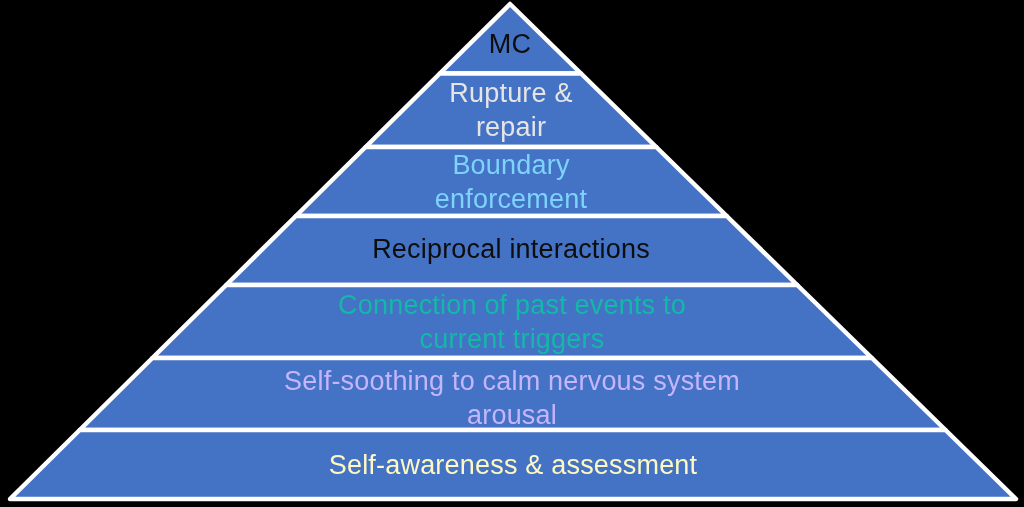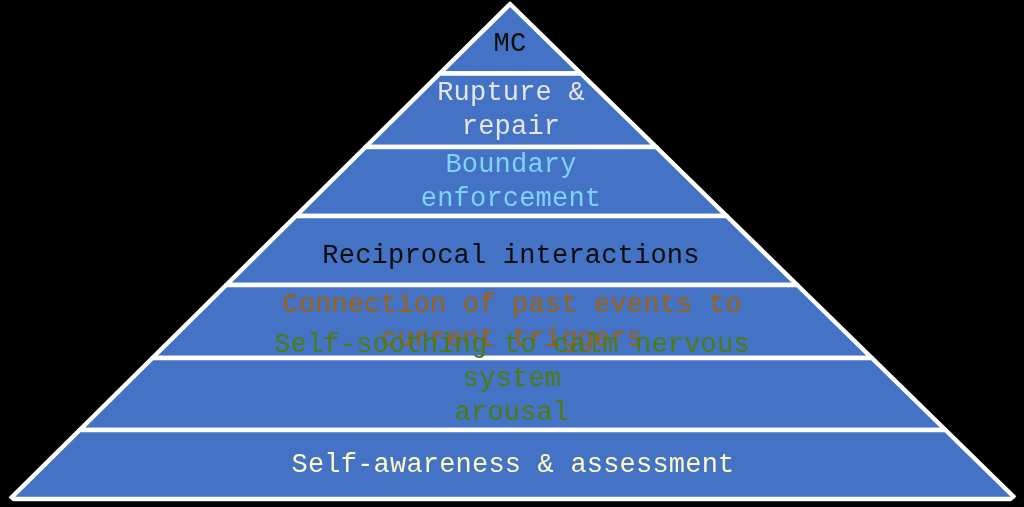--- a/index.html
+++ b/index.html
@@ -5,22 +5,21 @@
   html, body {
     margin: 0;
     padding: 0;
     background: #000000;
   }
   .stage {
     position: relative;
     width: 1024px;
     height: 507px;
     overflow: hidden;
-    font-family: Liberation Mono, monospace;
-    border-radius: 31px;
+    font-family: Liberation Sans, sans-serif;
   }
   .stage svg {
     position: absolute;
     left: 0;
     top: 0;
   }
   .level-label {
     position: absolute;
     transform: translate(-50%, -50%);
     text-align: center;
@@ -44,20 +43,20 @@
       <polygon points="226.2,285.0 797.2,285.0 871.9,358.0 152.4,358.0" fill="#4472C4" stroke="#FFFFFF" stroke-width="4.5" stroke-linejoin="round"></polygon>
       <polygon points="152.4,358.0 871.9,358.0 945.5,430.0 79.7,430.0" fill="#4472C4" stroke="#FFFFFF" stroke-width="4.5" stroke-linejoin="round"></polygon>
       <polygon points="79.7,430.0 945.5,430.0 1016.0,499.0 10.0,499.0" fill="#4472C4" stroke="#FFFFFF" stroke-width="4.5" stroke-linejoin="round"></polygon>
     </svg>
   <div id="labels">
       <div class="level-label" style="left: 510px; top: 44px; color: rgb(13, 13, 13);">MC</div>
       <div class="level-label" style="left: 511px; top: 110px; color: #e5e5e5;">Rupture &amp;
 repair</div>
       <div class="level-label" style="left: 511px; top: 182px; color: #7dd3fc;">Boundary
 enforcement</div>
-      <div class="level-label" style="left: 511px; top: 256px; color: rgb(13, 13, 13);">Reciprocal interactions</div>
-      <div class="level-label" style="left: 512px; top: 322px; color: #a16207;">Connection of past events to
+      <div class="level-label" style="left: 511px; top: 249px; color: rgb(13, 13, 13);">Reciprocal interactions</div>
+      <div class="level-label" style="left: 512px; top: 322px; color: #14b8a6;">Connection of past events to
 current triggers</div>
-      <div class="level-label" style="left: 512px; top: 379px; color: #4d7c0f;">Self-soothing to calm nervous system
+      <div class="level-label" style="left: 512px; top: 398px; color: #c4b5fd;">Self-soothing to calm nervous system
 arousal</div>
       <div class="level-label" style="left: 513px; top: 465px; color: #fef9c3;">Self-awareness &amp; assessment</div>
     </div>
 </div>
 
 </body></html>

